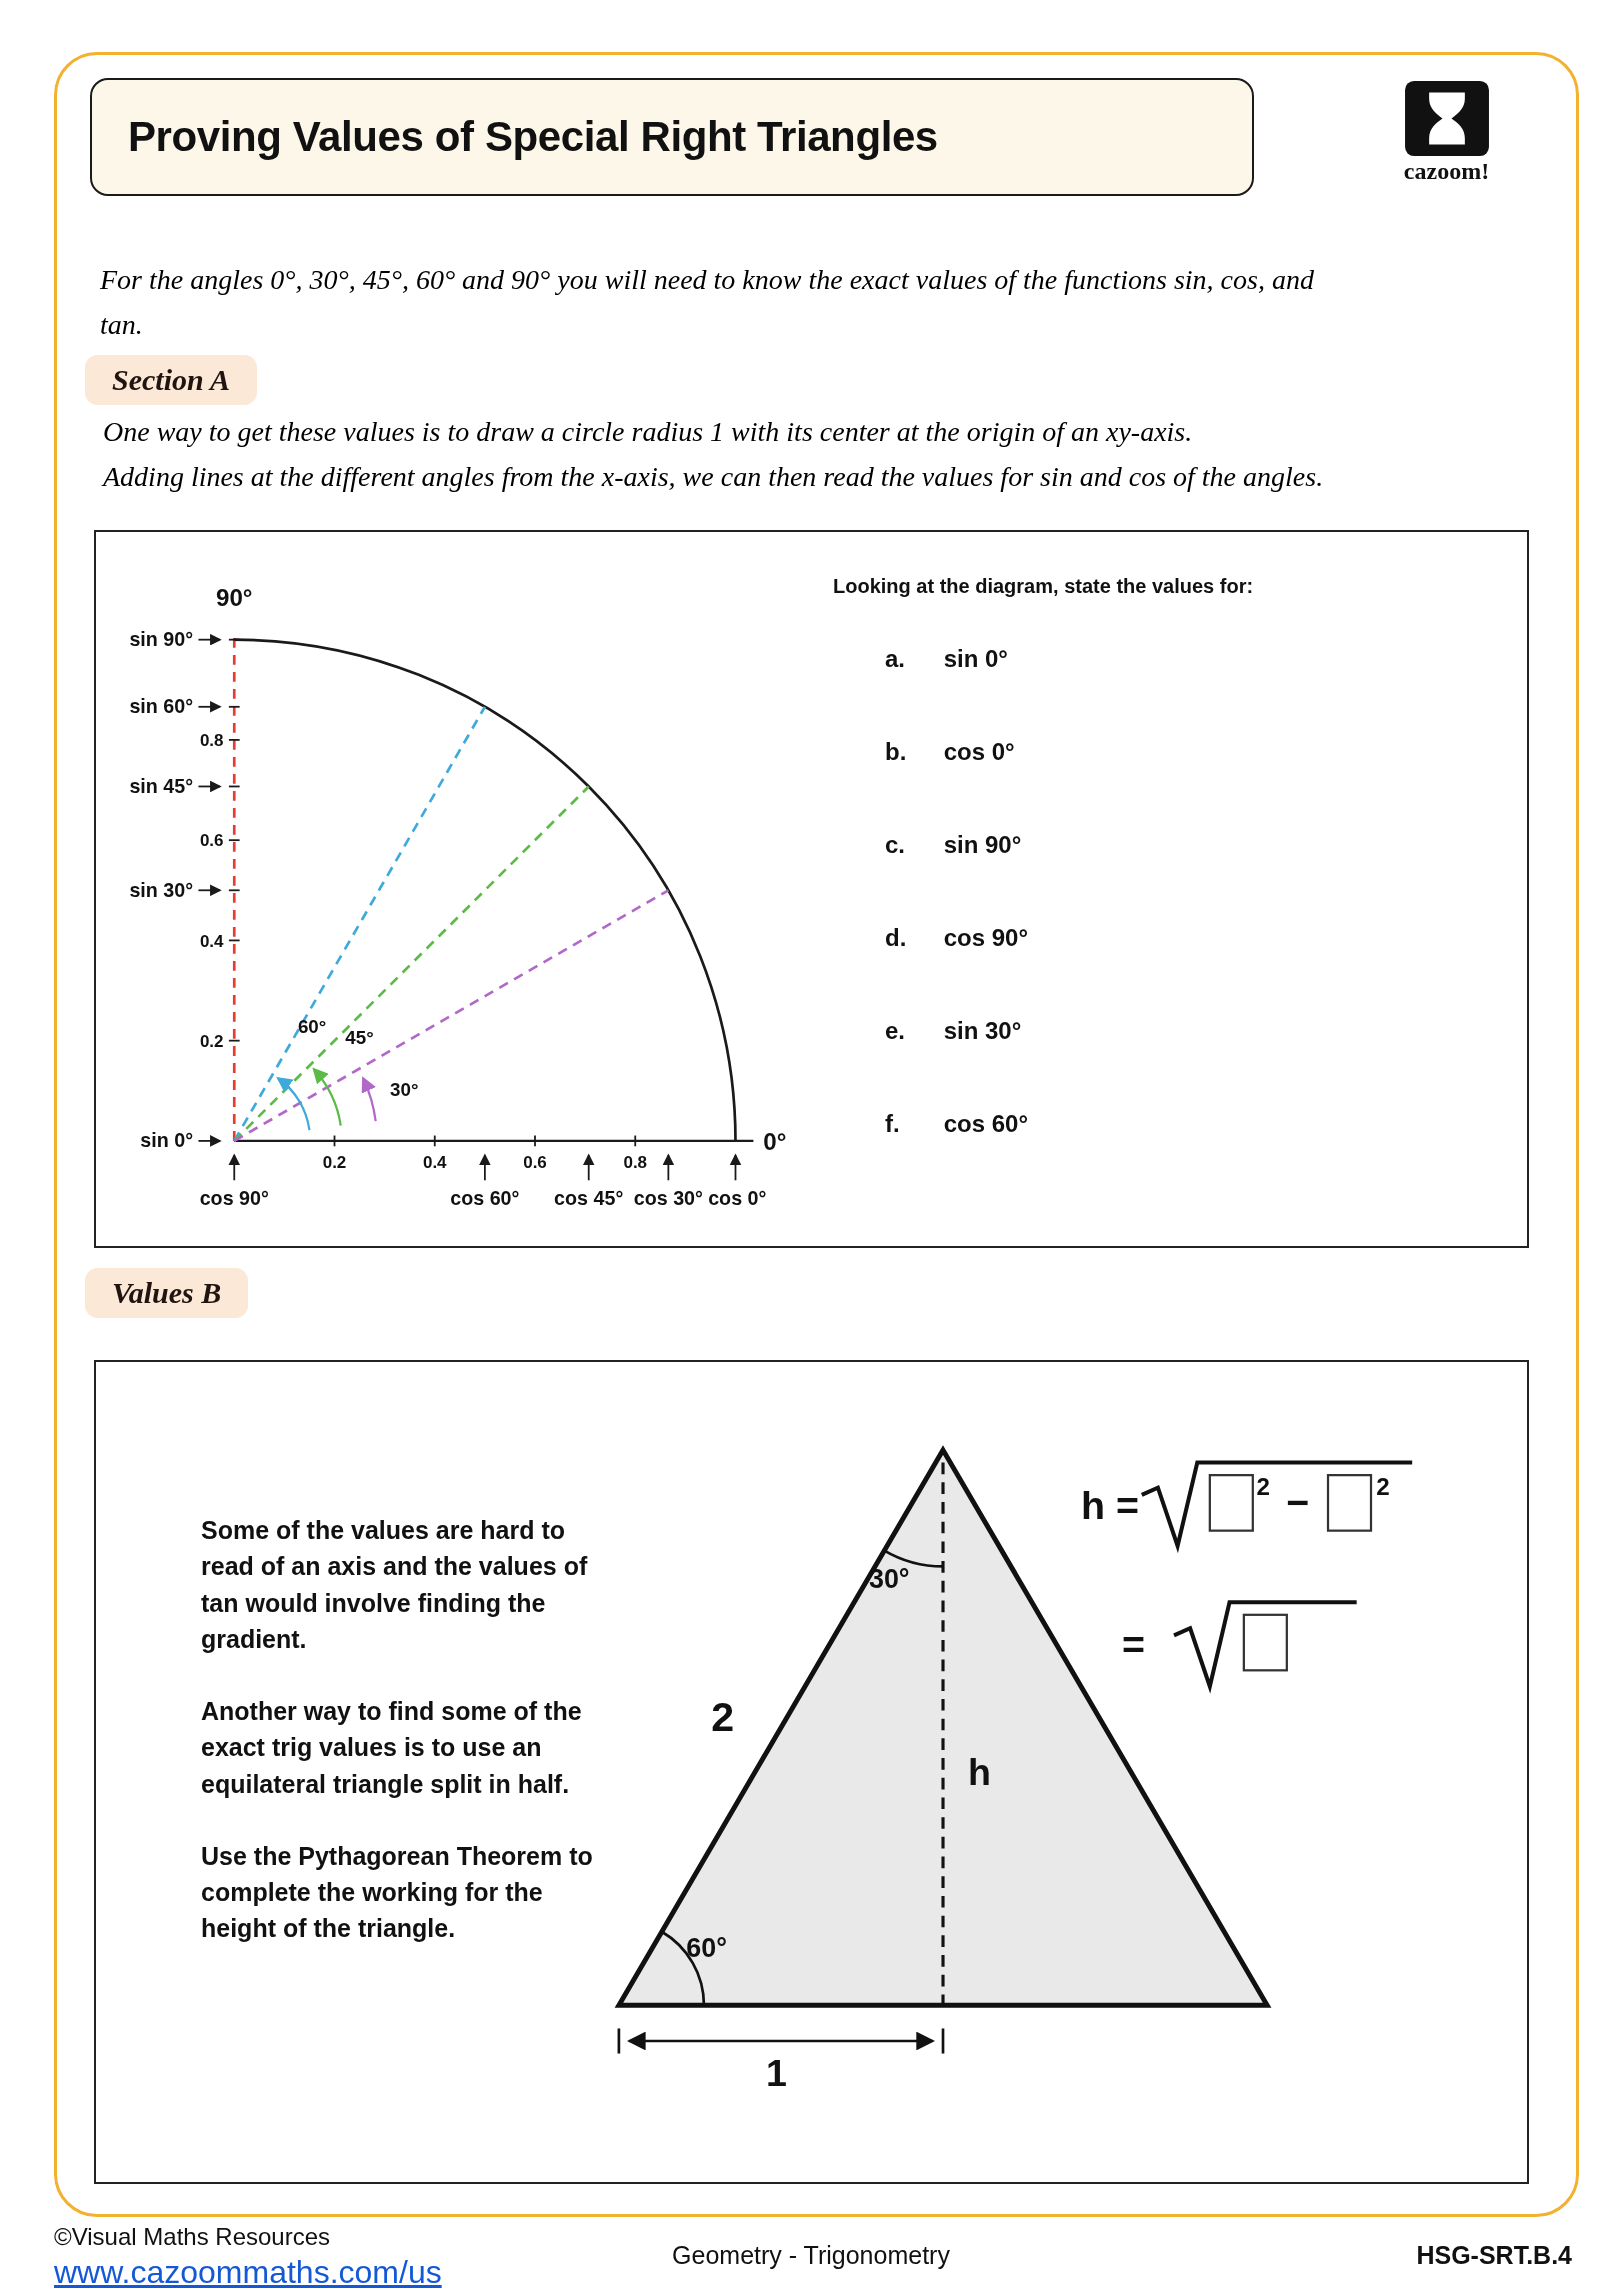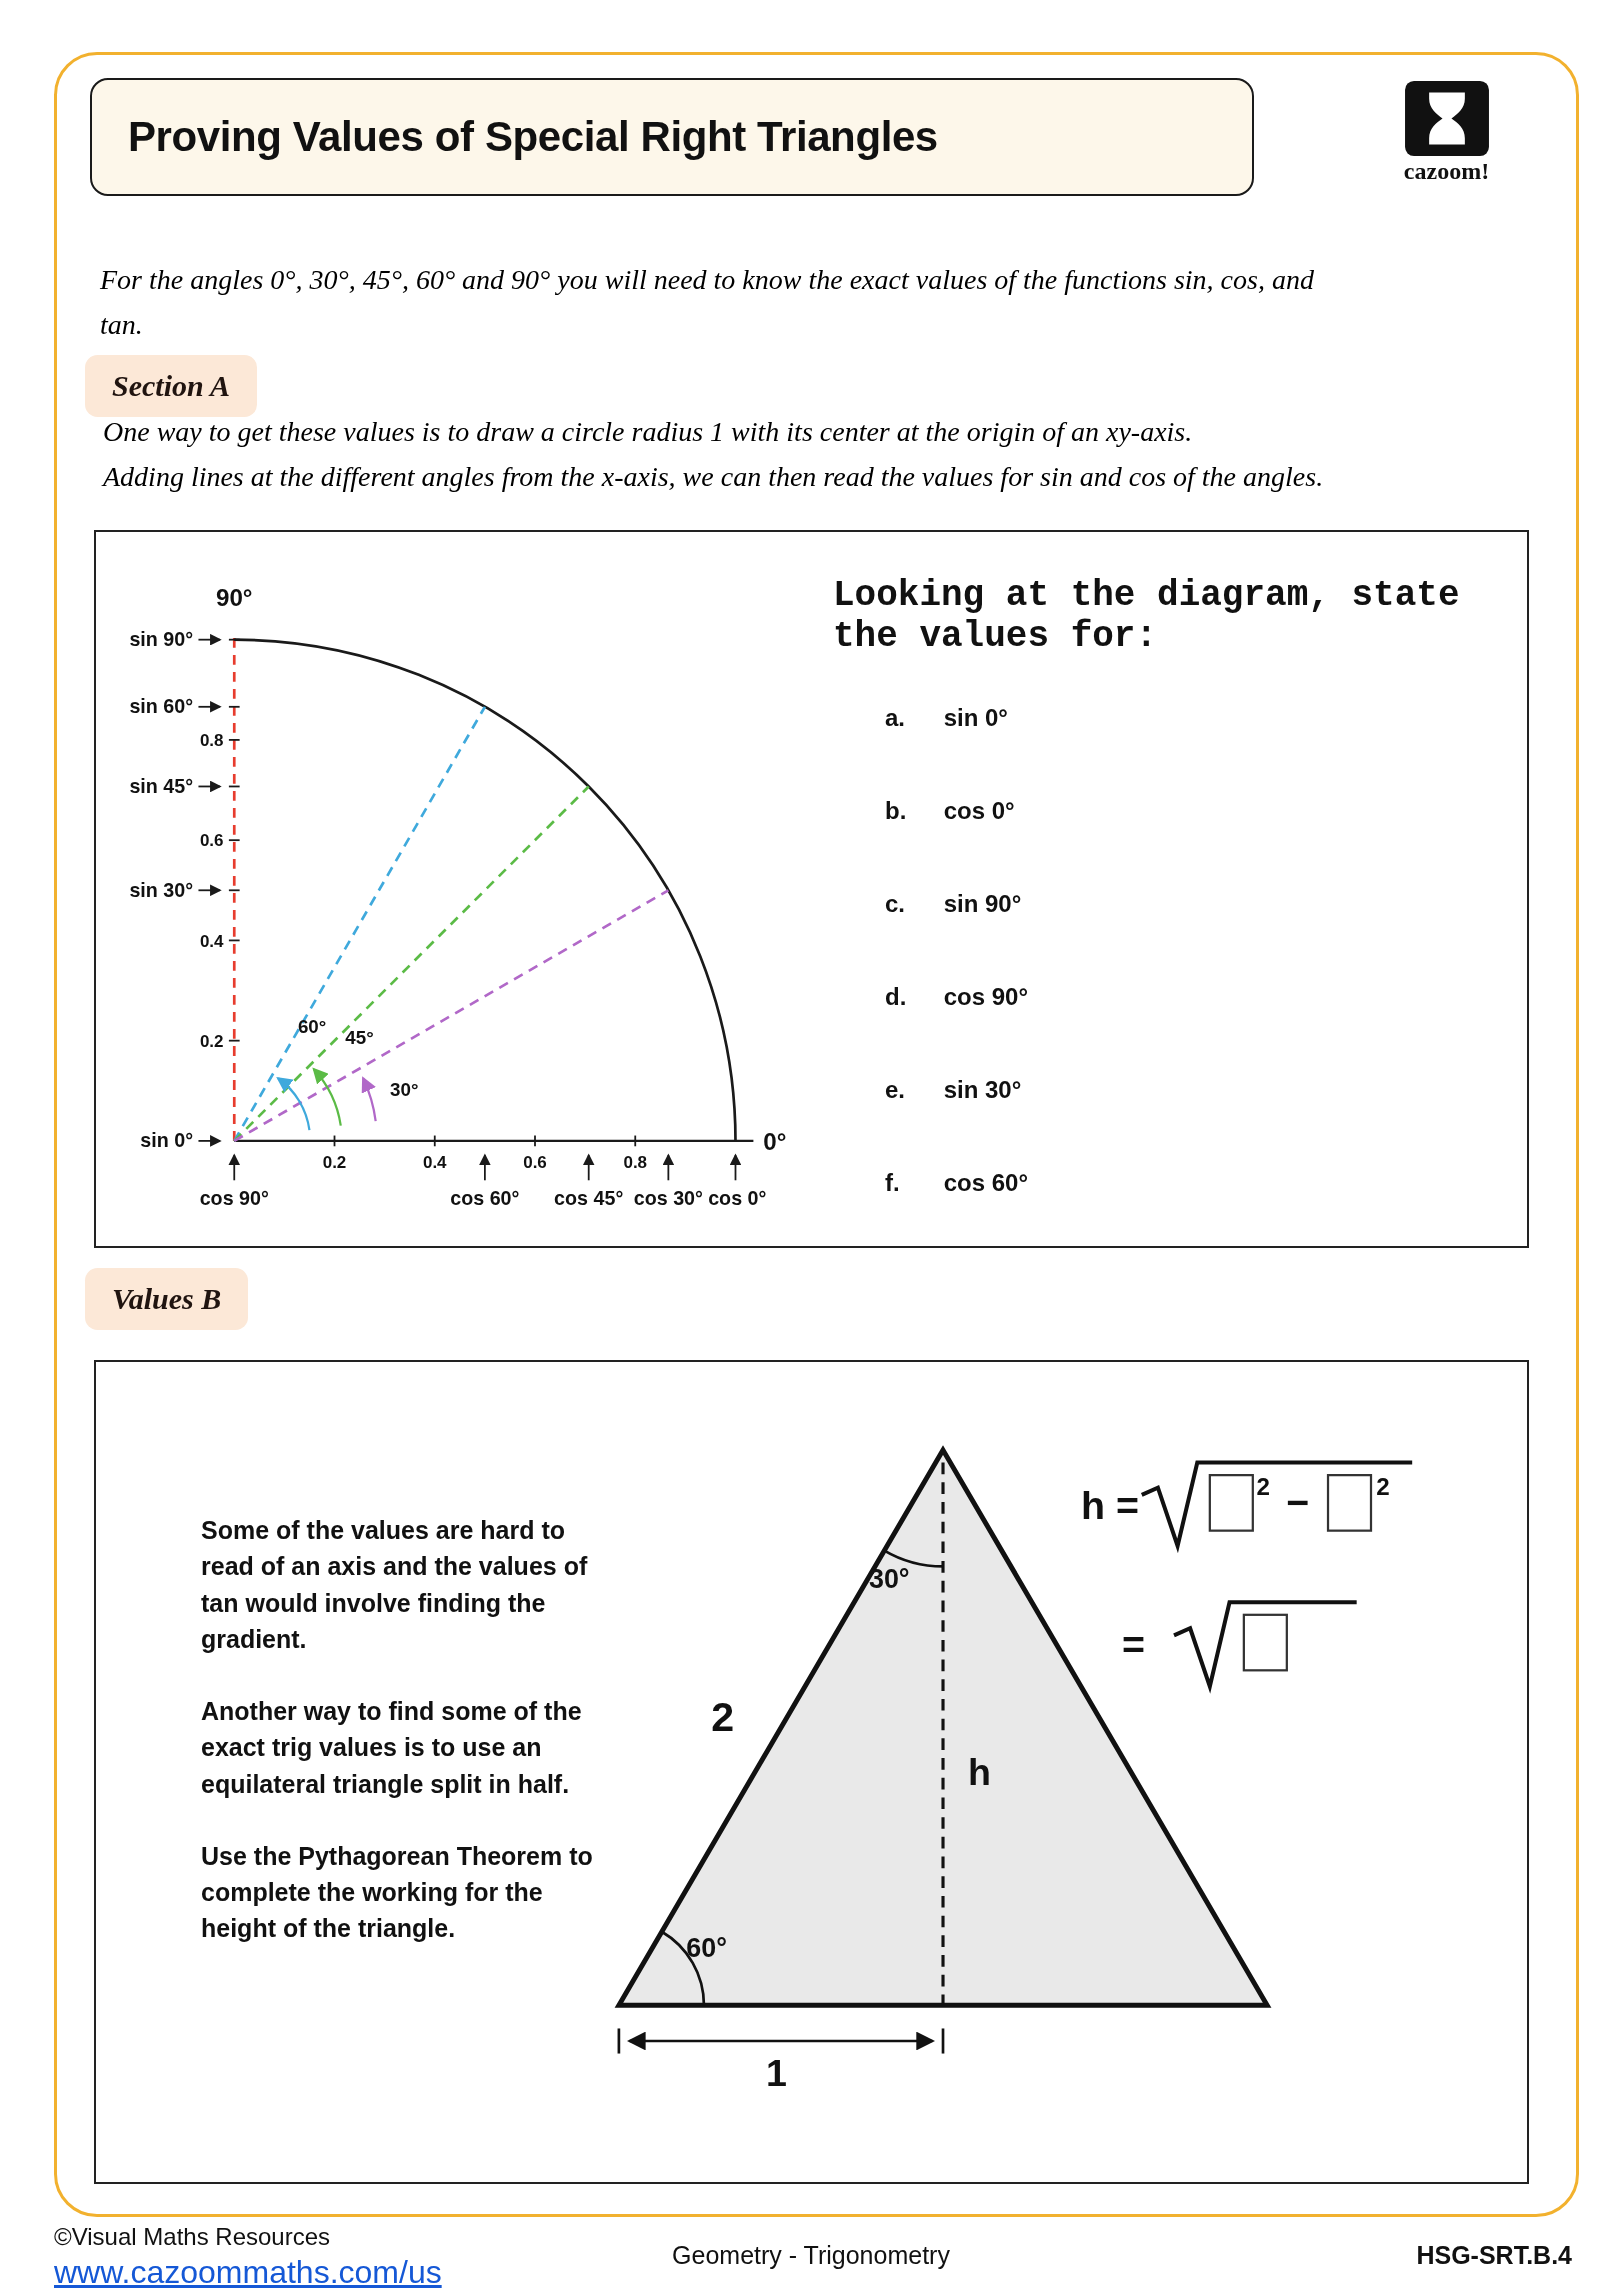--- a/index.html
+++ b/index.html
@@ -20,21 +20,21 @@
   .logo-text{font-family:"Liberation Serif",serif;font-weight:bold;font-size:24px;color:#111;margin-top:1.8px;}
 
   
   .serif-it{font-family:"Liberation Serif",serif;font-style:italic;font-size:28px;
             color:#000000;line-height:1.6;}
   .intro{position:absolute;left:100px;top:258px;width:1469px;}
   .desc-a{position:absolute;left:103px;top:410px;width:1469px;}
 
   
   .section-chip{position:absolute;left:85px;background:#fce8d7;border-radius:12.5px;
-                padding:14px 27px;font-family:"Liberation Serif",serif;
+                padding:8px 27px;font-family:"Liberation Serif",serif;
                 font-style:italic;font-weight:bold;font-size:30px;color:#201410;}
   .chip-a{top:355px;}
   .chip-b{top:1268px;}
 
   
   .box{position:absolute;left:94px;width:1435px;border:2.7px solid #222;
        background:#fff;box-sizing:border-box;}
   .box-a{top:530px;height:718px;}
   .box-b{top:1360px;height:824px;}
 
@@ -47,21 +47,21 @@
   .tick{stroke:#1a1a1a;stroke-width:2;}
   .sinarrow{stroke:#1a1a1a;stroke-width:2;}
   svg text{font-family:"Liberation Sans",sans-serif;fill:#111;}
   .lbl{font-size:22px;font-weight:bold;}
   .num{font-size:19px;font-weight:bold;}
   .bigang{font-size:27px;font-weight:bold;}
   .anglbl{font-size:21px;font-weight:bold;}
 
   
   .questions{position:absolute;left:737px;top:43px;width:681px;}
-  .q-heading{font-size:36px;font-weight:bold;color:#111;font-family:Liberation Mono, monospace;}
+  .q-heading{font-size:20px;font-weight:bold;color:#111;}
   .q-list{margin-top:47px;padding-left:52px;}
   .q-row{height:34px;margin-bottom:59px;font-size:24px;font-weight:bold;color:#111;}
   .q-letter{display:inline-block;width:52px;}
 
   
   .b-text{position:absolute;left:57px;top:150px;width:452px;}
   .bpara{font-size:25px;font-weight:bold;color:#111;line-height:1.45;margin-bottom:36px;margin-left:48px;}
   .triangle-svg{position:absolute;left:0;top:0;}
   .tri{fill:#e9e9e9;stroke:#111;stroke-width:5.5;}
   .tridash{stroke:#111;stroke-width:3.5;stroke-dasharray:13 9;}

